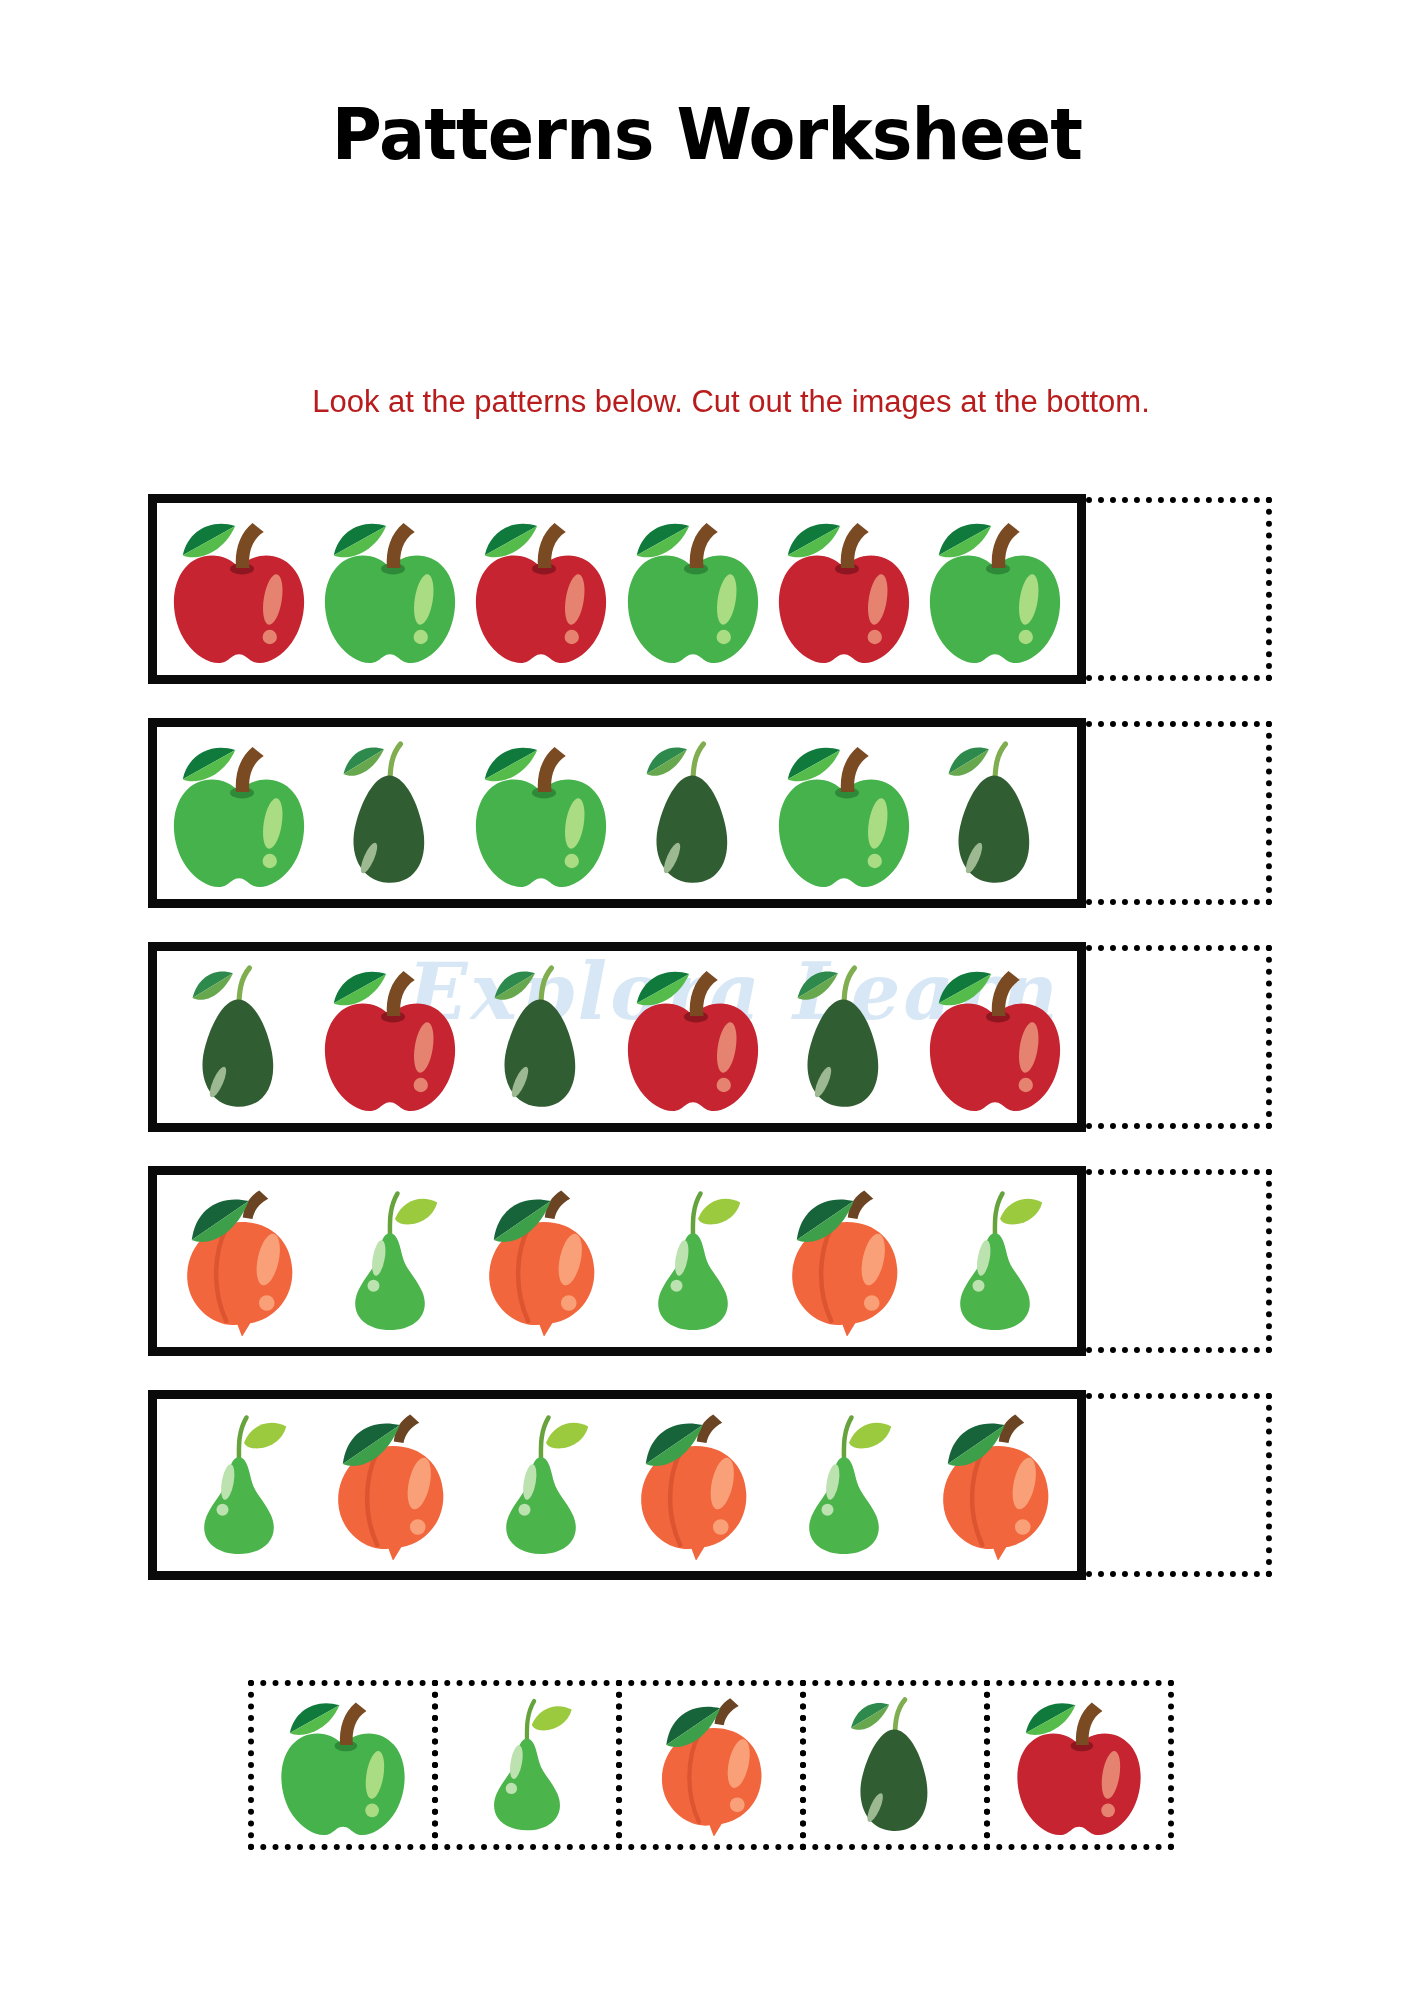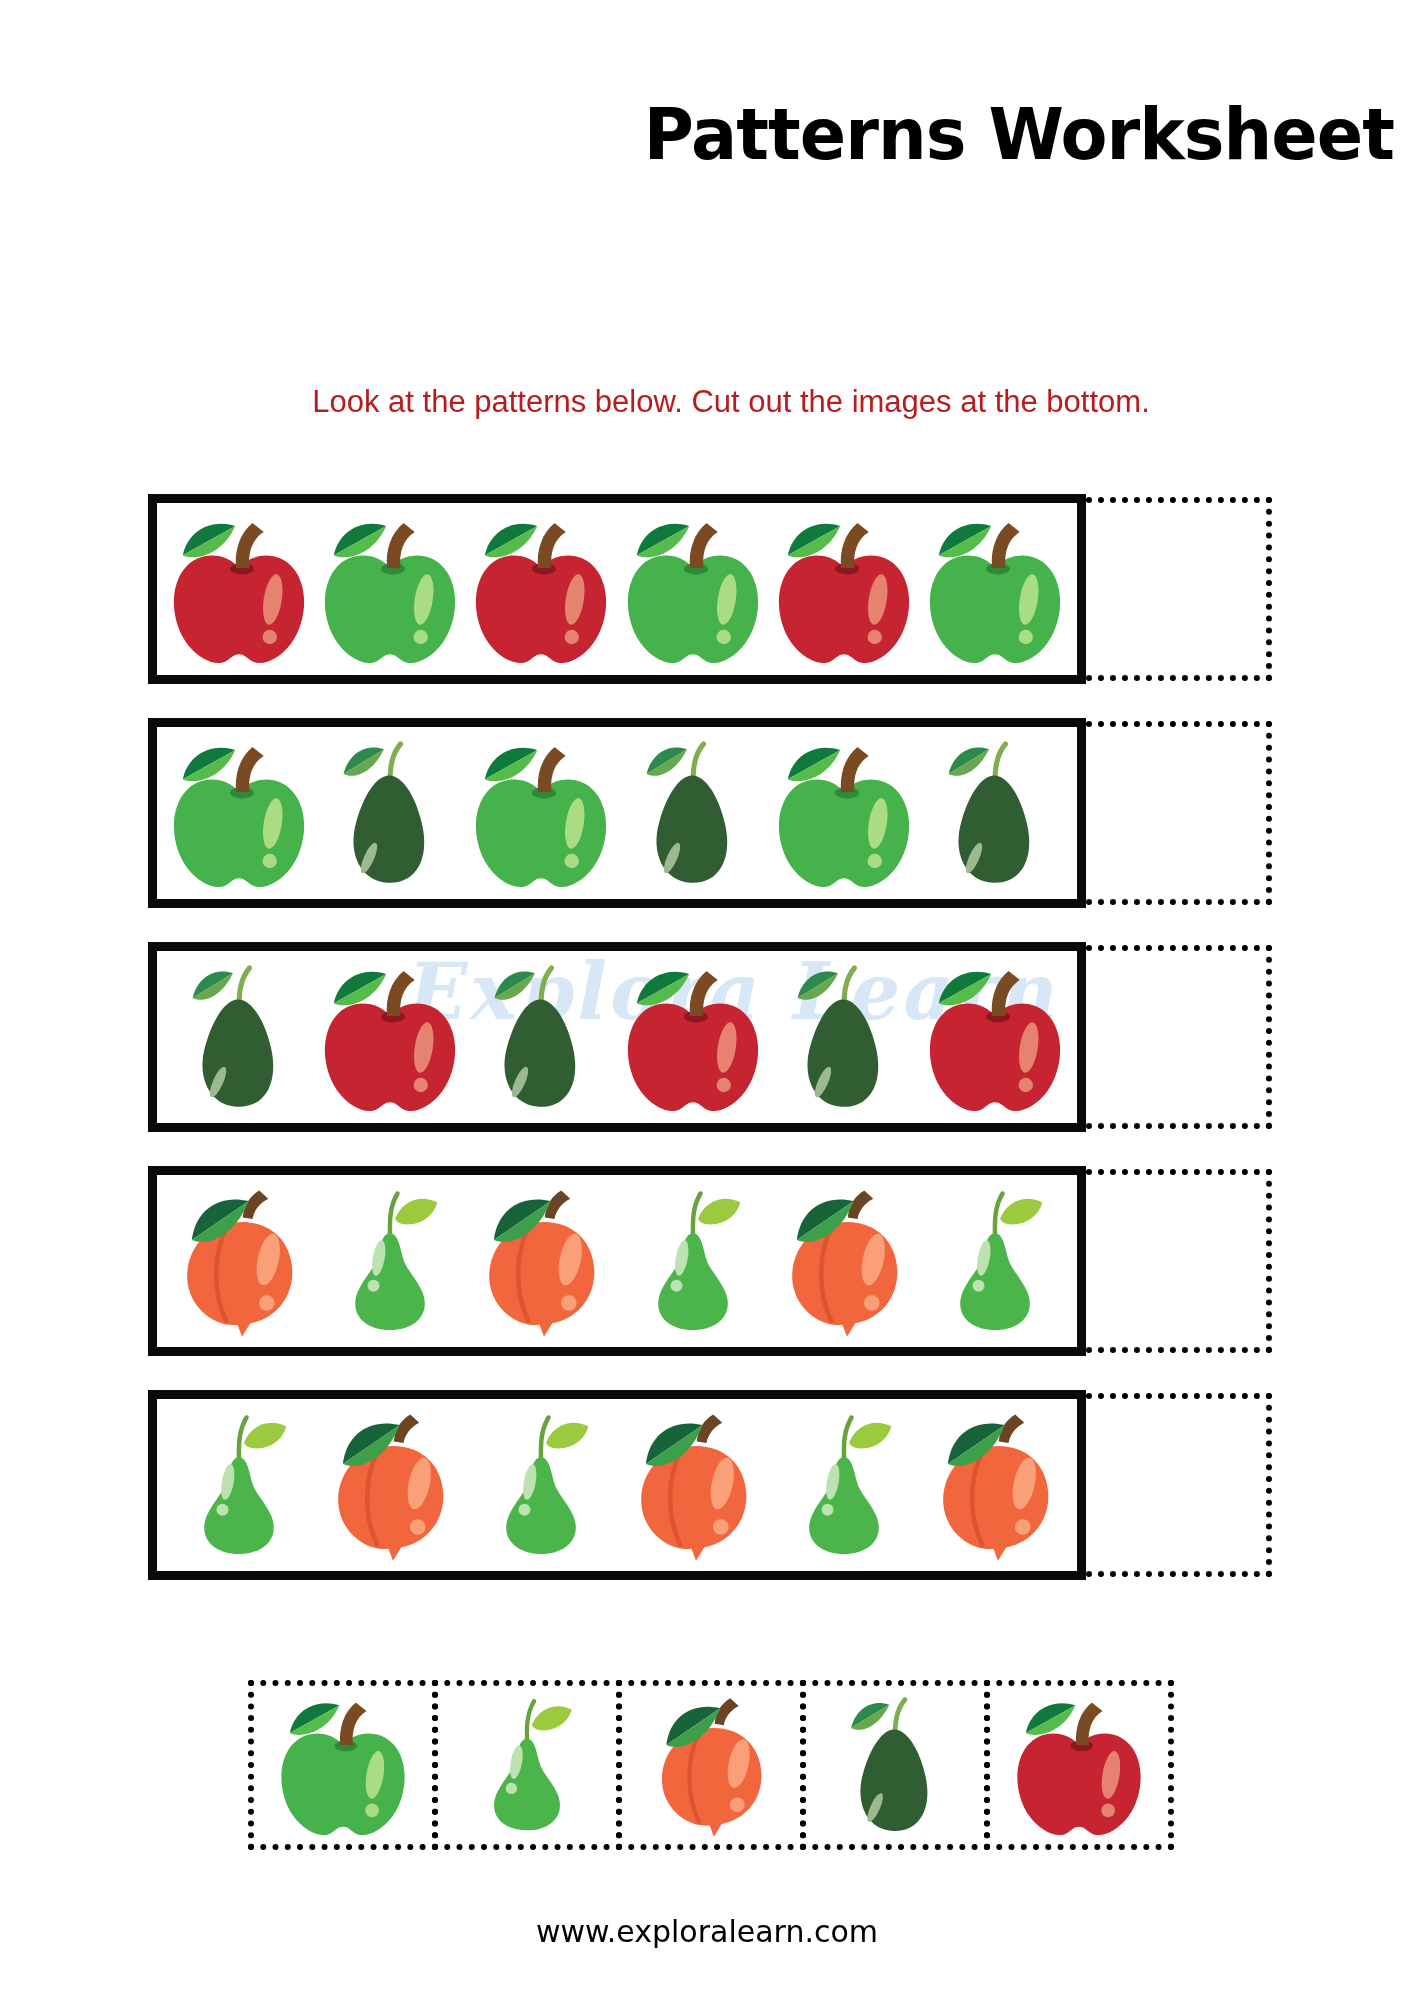--- a/index.html
+++ b/index.html
@@ -1,20 +1,20 @@
 <!DOCTYPE html>
 <html><head>
 <meta charset="utf-8">
 <style>
   html,body{margin:0;padding:0;background:#ffffff;}
   .page{position:relative;width:1414px;height:2000px;background:#fff;overflow:hidden;
         font-family:"Liberation Sans",sans-serif;color:#000;}
 
   
-  .title{position:absolute;top:92px;left:0;width:100%;text-align:right;margin:0;}
+  .title{position:absolute;top:92px;left:0;width:100%;text-align:center;margin:0;}
   .title-inner{display:inline-block;font-family:"DejaVu Sans",sans-serif;font-weight:bold;
                font-size:72px;color:#000;transform:scaleX(.95);letter-spacing:-1px;white-space:nowrap;}
 
   
   .instructions{position:absolute;top:378px;left:12px;width:100%;text-align:center;
                 font-size:31px;line-height:48px;color:#b91c1c;padding-left:12px;}
 
   
   .watermark{position:absolute;top:946px;left:408px;z-index:0;
              font-family:"DejaVu Serif",serif;font-style:italic;font-weight:bold;
@@ -240,15 +240,14 @@
           <use href="#sym-avocado"></use>
         </svg>
       </div>
       <div class="cutout-cell">
         <svg class="fruit" viewBox="0 0 100 100">
           <use href="#sym-red-apple"></use>
         </svg>
       </div>
     </div>
 
-  <div class="footer">www.exploralearn.com</div>
 
 </div>
 
 </body></html>

